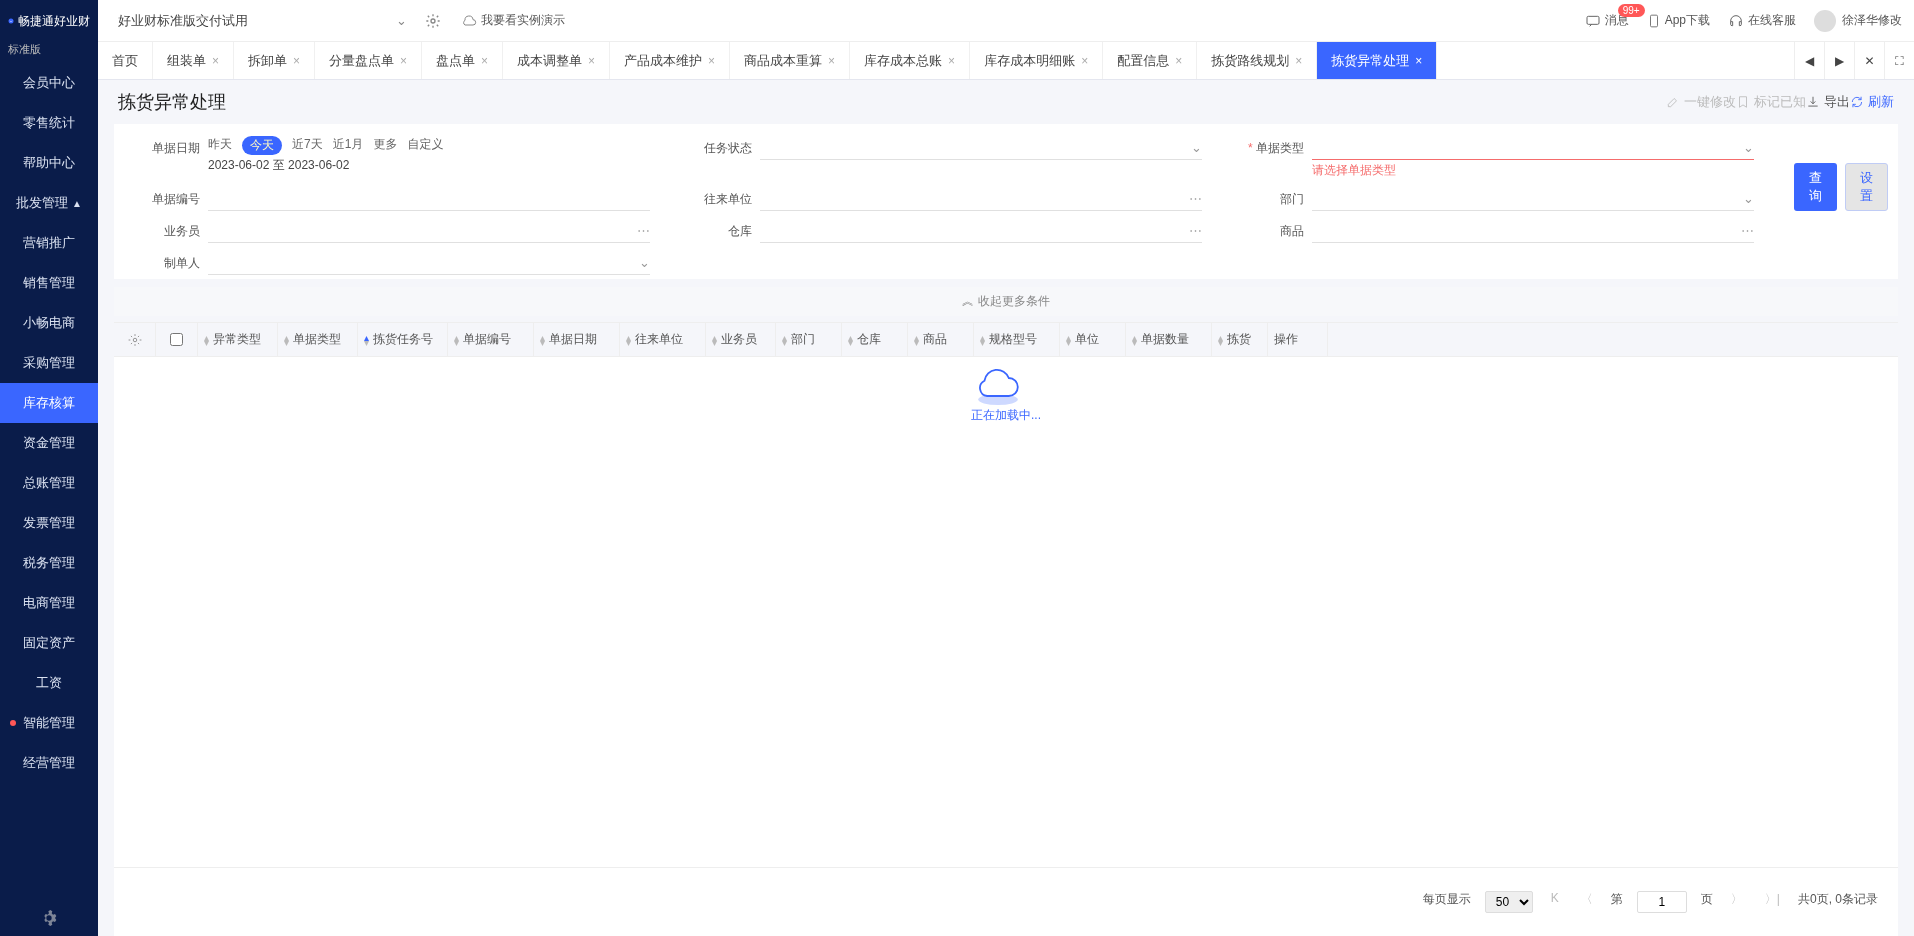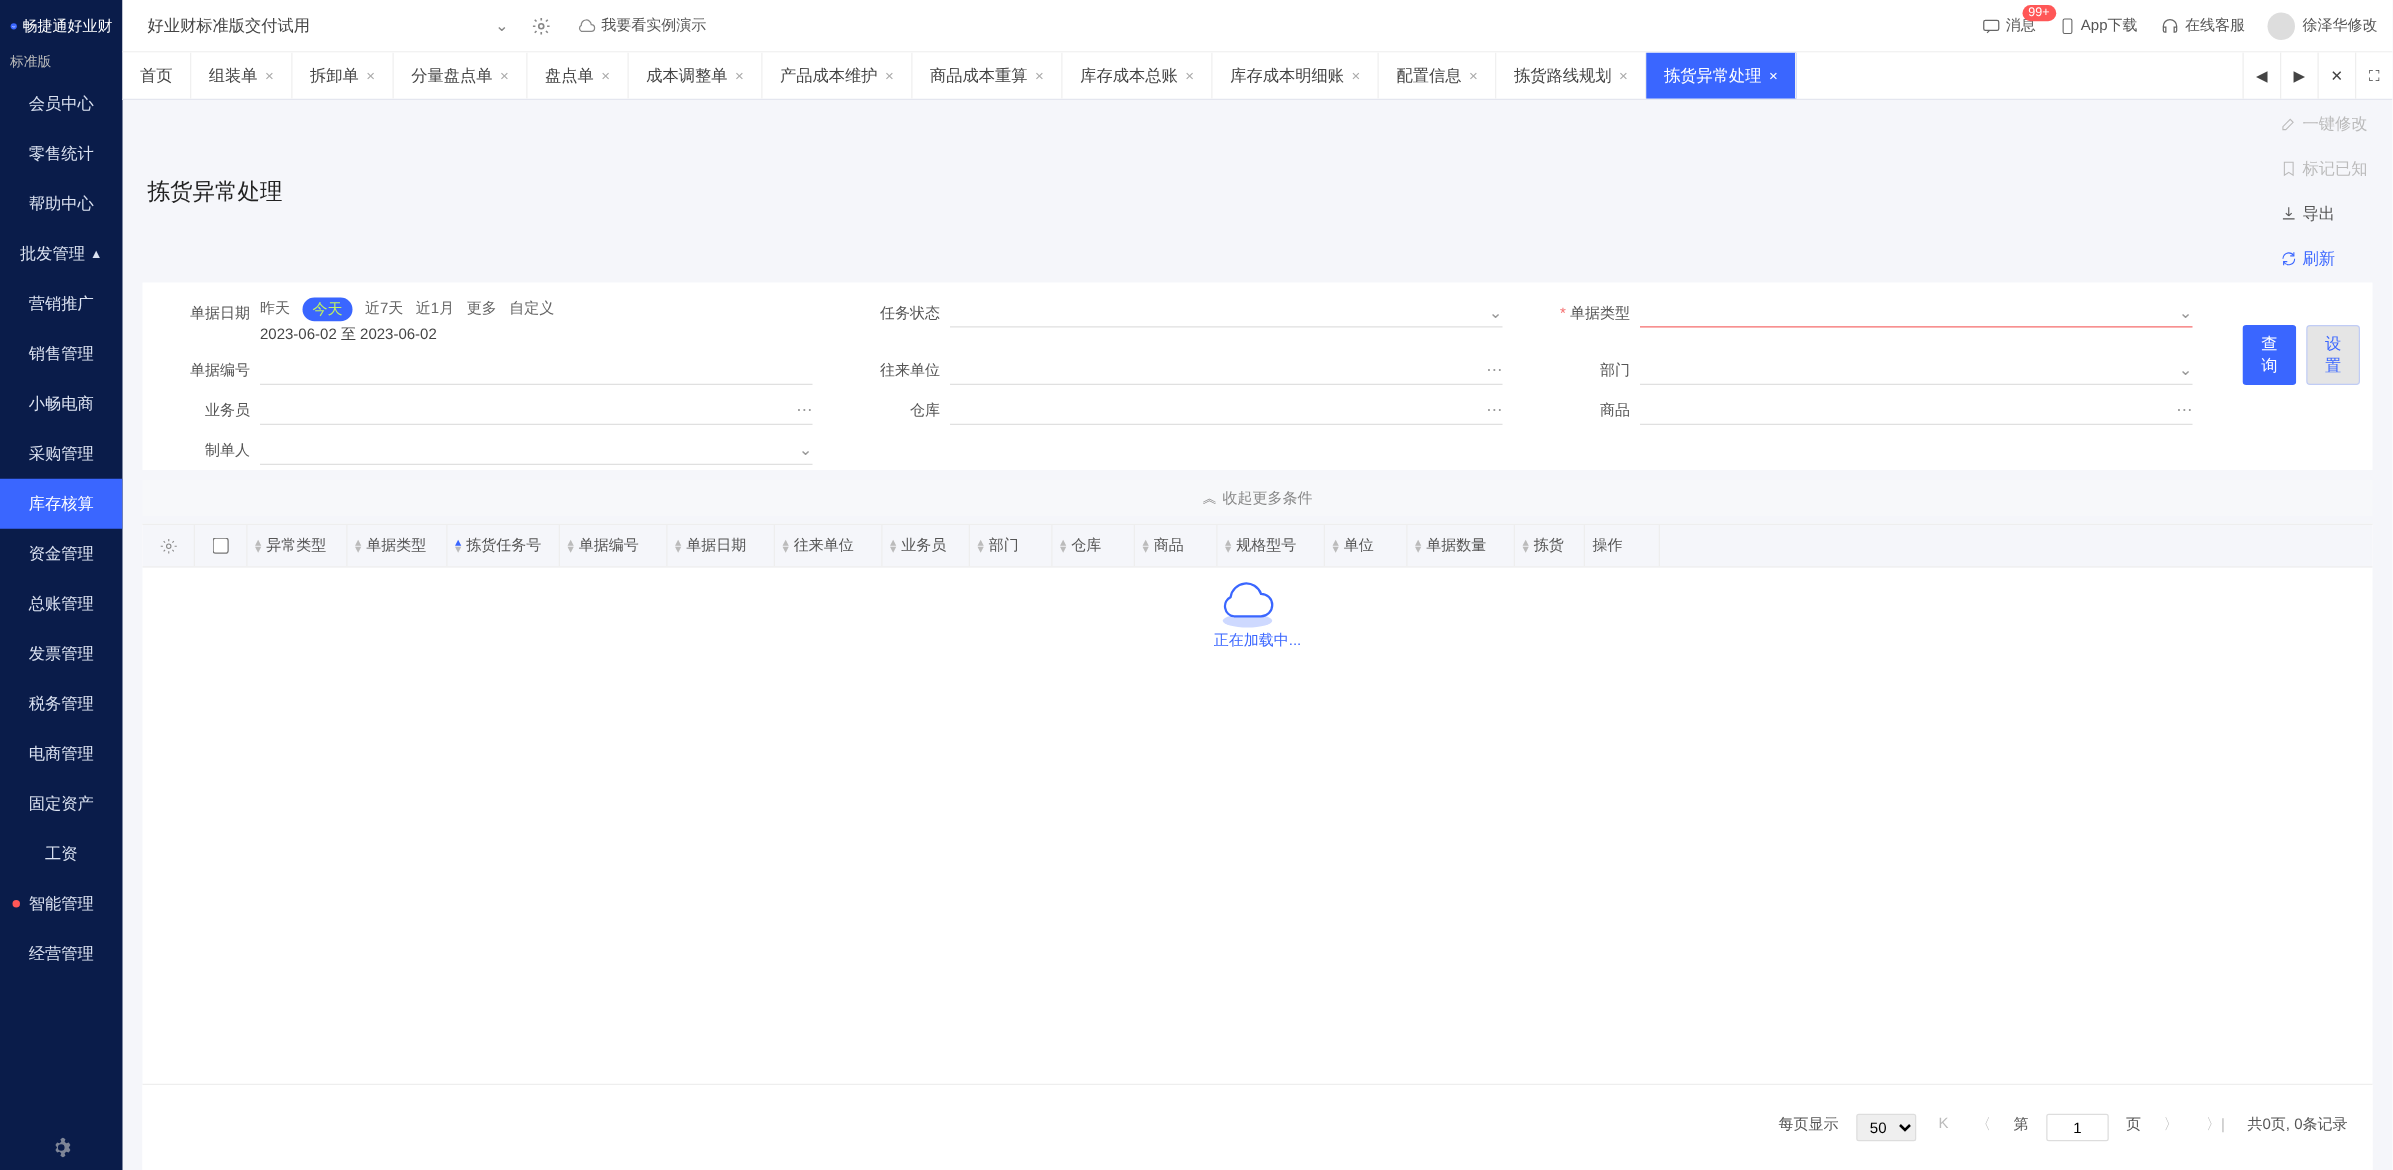--- a/index.html
+++ b/index.html
@@ -38,34 +38,34 @@
 .tab { display: flex; align-items: center; padding: 0 14px; font-size: 13px; color: #444; border-right: 1px solid #f0f0f0; cursor: pointer; white-space: nowrap; }
 .tab .x { margin-left: 6px; color: #aaa; font-size: 12px; }
 .tab.active { background: #3a66ff; color: #fff; }
 .tab.active .x { color: #fff; }
 .tab-nav { width: 30px; display: flex; align-items: center; justify-content: center; color: #444; cursor: pointer; border-left: 1px solid #eee; }
 .tab-nav:first-of-type { border-left: 1px solid #eee; }
 
 
 .page-hd { padding: 10px 20px; display: flex; align-items: center; }
 .page-title { font-size: 18px; color: #222; font-weight: 500; }
-.page-hd-actions { margin-left: auto; display: flex; align-items: flex-start; gap: 18px; color: #555; font-size: 13px; flex-direction: column; }
+.page-hd-actions { margin-left: auto; display: flex; align-items: flex-end; color: #555; font-size: 13px; }
 .page-hd-actions .disabled { color: #bbb; }
 .hd-act { display: flex; align-items: center; gap: 4px; cursor: pointer; }
 
 
 .filters { background: #fff; margin: 0 16px; padding: 12px 24px 4px; position: relative; }
 .filter-grid { display: grid; grid-template-columns: repeat(3, 1fr) 80px; gap: 8px 40px; }
 .filter-row { display: flex; align-items: flex-start; }
 .field-label { width: 62px; text-align: right; color: #555; font-size: 12px; padding-top: 4px; flex-shrink: 0; margin-right: 8px; }
 .field-label.req::before { content: "* "; color: #f56c6c; }
 .field-body { flex: 1; min-width: 0; }
 .date-opts { display: flex; gap: 10px; font-size: 12px; color: #666; flex-wrap: wrap; }
 .date-opts span { cursor: pointer; }
-.date-opts .sel { background: #3a66ff; color: #bef264; border-radius: 10px; padding: 1px 8px; }
+.date-opts .sel { background: #3a66ff; color: #fef9c3; border-radius: 10px; padding: 1px 8px; }
 .date-range { font-size: 12px; color: #444; margin-top: 2px; }
 .input-line { border-bottom: 1px solid #e0e0e0; height: 24px; display: flex; align-items: center; position: relative; }
 .input-line.error { border-bottom-color: #f56c6c; }
 .input-line input { border: none; outline: none; width: 100%; font-size: 12px; background: transparent; }
 .input-icon { position: absolute; right: 0; color: #999; cursor: pointer; font-size: 13px; }
 .err-msg { color: #f56c6c; font-size: 12px; margin-top: 2px; }
 .side-btns { display: flex; flex-direction: row; gap: 8px; align-items: flex-end; }
 .btn { border-radius: 3px; padding: 5px 14px; font-size: 13px; cursor: pointer; border: 1px solid transparent; }
 .btn.primary { background: #3a66ff; color: #fff; }
 .btn.plain { background: #e5e5e5; color: #3a66ff; border-color: #c0ccf5; }
@@ -338,20 +338,21 @@
             </div>
         </div>
 
         <div class="filter-row">
           <div class="field-label req">单据类型</div>
           <div class="field-body">
             <div class="input-line error">
                 <input type="text" style="">
                 <span class="input-icon">⌄</span>
               </div>
+            <div class="err-msg">请选择单据类型</div>
           </div>
         </div>
 
         <div class="side-btns" style="grid-row:span 2">
           <button class="btn primary">查询</button>
           <button class="btn plain">设置</button>
         </div>
 
         <div class="filter-row">
           <div class="field-label">单据编号</div>

